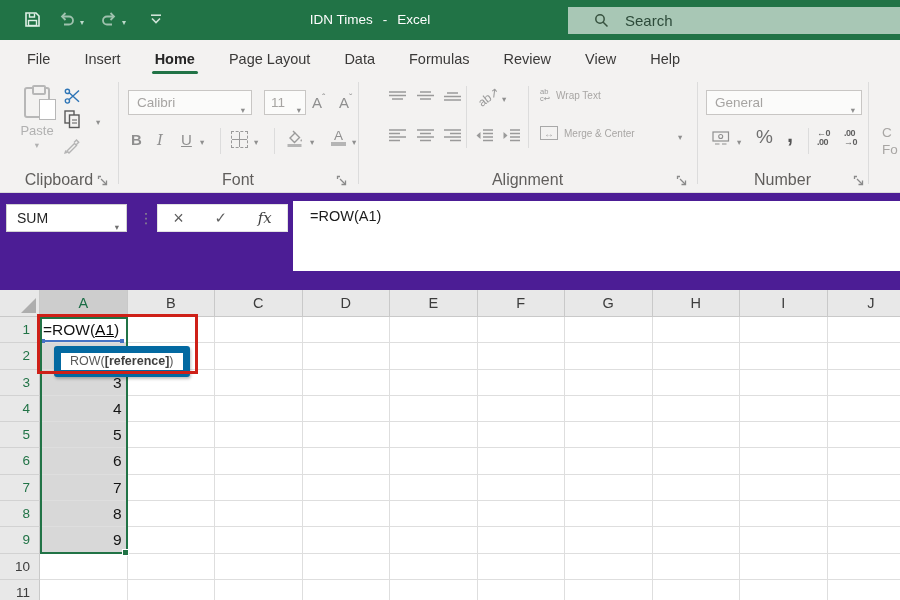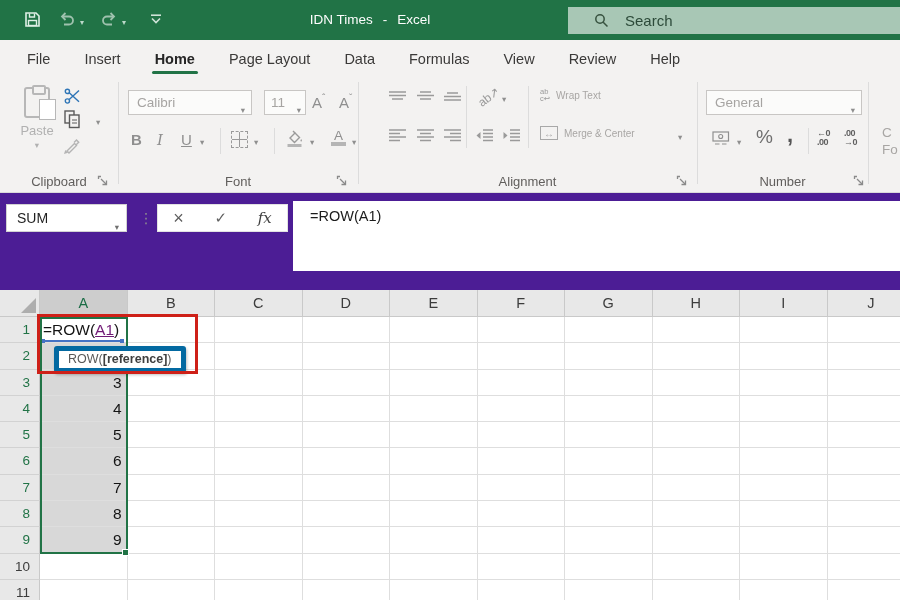--- a/index.html
+++ b/index.html
@@ -25,21 +25,21 @@
              display:flex; align-items:stretch; padding-left:10px; }
   .rtab { position:relative; padding:0 17px; line-height:38px; font-size:14.5px; color:#3b3a39; cursor:default; }
   .rtab.active { font-weight:700; color:#262626; }
   .rtab.active::after { content:""; position:absolute; left:14px; right:14px; bottom:4px; height:3px;
                         background:#217346; border-radius:2px; }
   
   .ribbon { position:absolute; left:0; top:78px; width:900px; height:115px; background:#f3f2f1;
             border-bottom:1px solid #dadada; }
   .vsep  { position:absolute; top:4px; height:102px; width:1px; background:#dcdcdc; }
   .vsep2 { position:absolute; width:1px; background:#dcdcdc; }
-  .glabel { position:absolute; bottom:3px; font-size:13px; color:#605e5c; text-align:center; }
+  .glabel { position:absolute; bottom:3px; font-size:16px; color:#605e5c; text-align:center; }
   .launcher { position:absolute; width:12px; height:12px; }
   .abs { position:absolute; }
   .dd  { font-size:8.5px; color:#8f8f8f; }
   
   .paste-btn { position:absolute; left:10px; top:6px; width:54px; height:86px; display:flex;
                flex-direction:column; align-items:center; }
   .clip-ic { position:relative; width:26px; height:31px; border:2px solid #b7b7b7; border-radius:3px; margin-top:3px; }
   .clip-ic::before { content:""; position:absolute; left:6px; top:-4px; width:10px; height:6px;
                      border:2px solid #b7b7b7; border-radius:2px; background:#f3f2f1; }
   .clip-page { position:absolute; right:-8px; bottom:-4px; width:17px; height:21px; background:#fff;
@@ -93,30 +93,30 @@
   .grow { display:flex; height:26.3px; }
   .rowhdr { flex:0 0 40px; width:40px; text-align:right; padding-right:9px; line-height:25px;
             font-size:13.5px; color:#3c3c3c; background:#e8e8e8;
             border-right:1px solid #c9c9c9; border-bottom:1px solid #d2d2d2; }
   .rowhdr.sel { color:#217346; }
   .cell { flex:0 0 87.5px; width:87.5px; background:#fff; border-right:1px solid #dedede;
           border-bottom:1px solid #dedede; font-size:15.5px; color:#141414; line-height:25px; }
   .cell.sel { background:#d8d8d8; }
   .cell.num { text-align:right; padding-right:5px; }
   .cell.active-cell { background:#fff; padding-left:3px; white-space:nowrap; }
-  .f-ref { color:#701a75;text-decoration:underline; }
+  .f-ref { color:#000000;text-decoration:underline; }
   
   .sel-outline { position:absolute; left:40px; top:27px; width:88px; height:237px;
                  border:2px solid #217346; pointer-events:none; z-index:20; }
   .fill-handle { position:absolute; left:122px; top:259px; width:7px; height:7px; background:#217346;
                  border:1px solid #fff; z-index:21; }
   .ref-underline { position:absolute; left:43px; top:50px; width:79px; height:2px; background:#4472c4; z-index:15; }
   .ref-underline::before, .ref-underline::after { content:""; position:absolute; top:-1px; width:4px; height:4px; background:#4472c4; }
   .ref-underline::before { left:-2px; } .ref-underline::after { right:-2px; }
-  .fn-tooltip { position:absolute; left:54px; top:56px; background:#fff; border:5px solid #0369a1;
+  .fn-tooltip { position:absolute; left:54px; top:56px; background:#fff; border:7px solid #0369a1;
                 border-radius:3px; padding:1px 9px 2px; font-size:12.5px; color:#595959;
                 box-shadow:1px 2px 3px rgba(0,0,0,.25); z-index:40; white-space:nowrap; }
   .fn-tooltip b { color:#3f3f3f; }
   .red-rect { position:absolute; left:37px; top:24px; width:161px; height:60px;
               border:3px solid #ce2018; z-index:50; pointer-events:none; }
 </style>
 </head>
 <body>
 
 <div class="app">
@@ -161,22 +161,22 @@
     </div>
   </div>
 
   <div class="tabsrow">
       <div class="rtab">File</div>
       <div class="rtab">Insert</div>
       <div class="rtab active">Home</div>
       <div class="rtab">Page Layout</div>
       <div class="rtab">Data</div>
       <div class="rtab">Formulas</div>
+      <div class="rtab">Review</div>
       <div class="rtab">View</div>
-      <div class="rtab">Review</div>
       <div class="rtab">Help</div>
     </div>
 
   <div class="ribbon">
     <div class="vsep" style="left:118px"></div>
     <div class="vsep" style="left:358px"></div>
     <div class="vsep" style="left:697px"></div>
     <div class="vsep" style="left:868px"></div>
 
     <div class="paste-btn">

